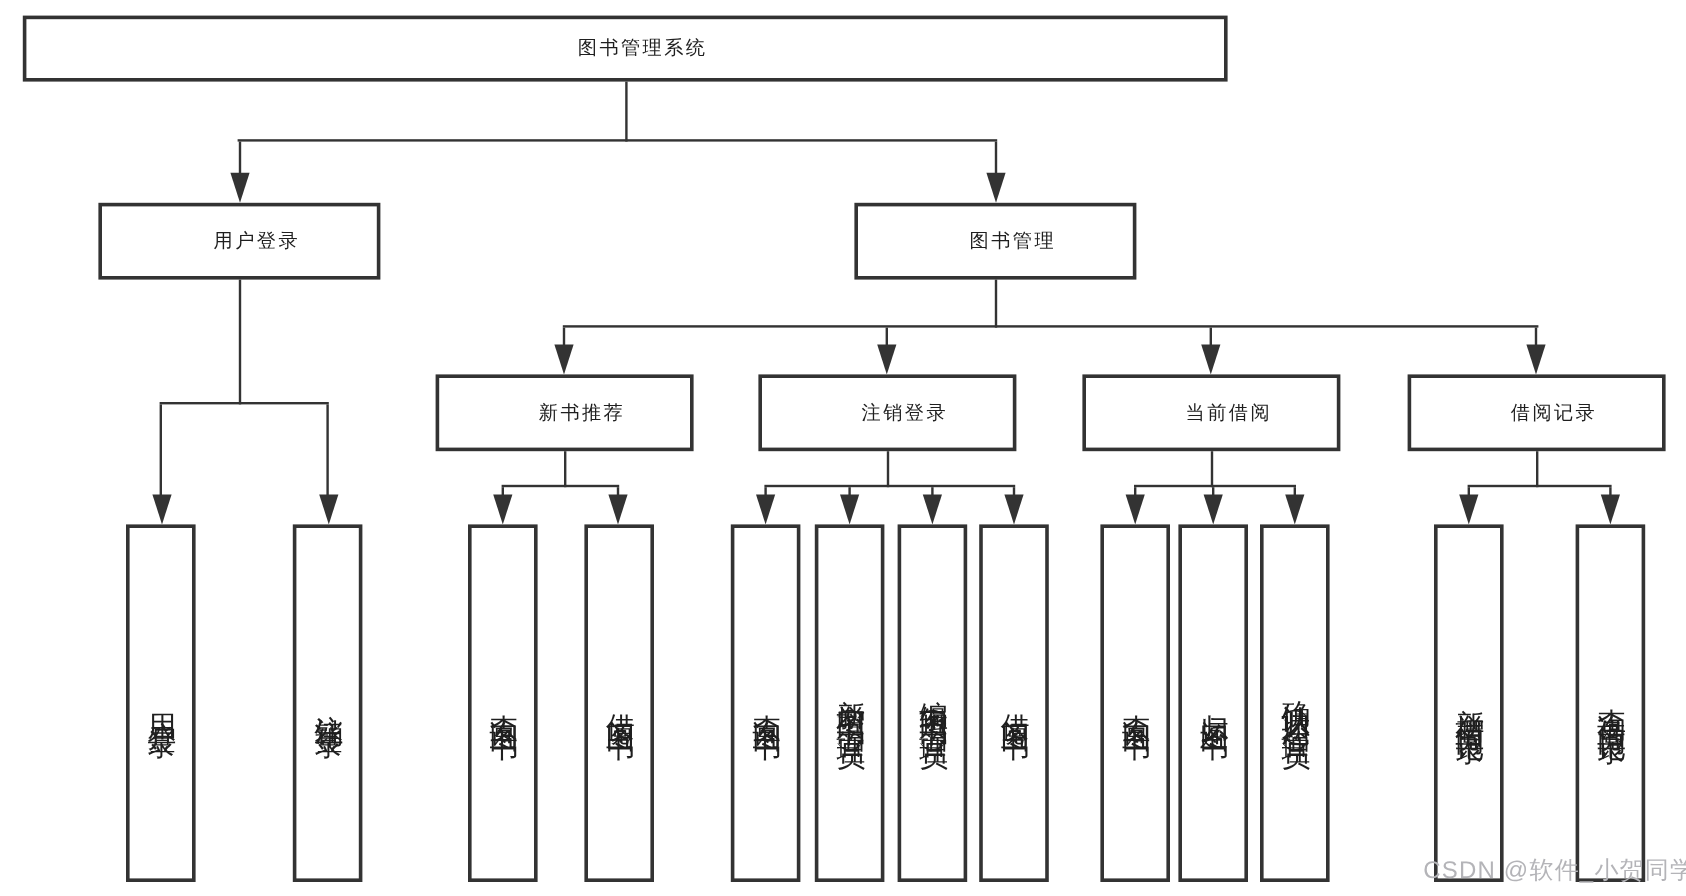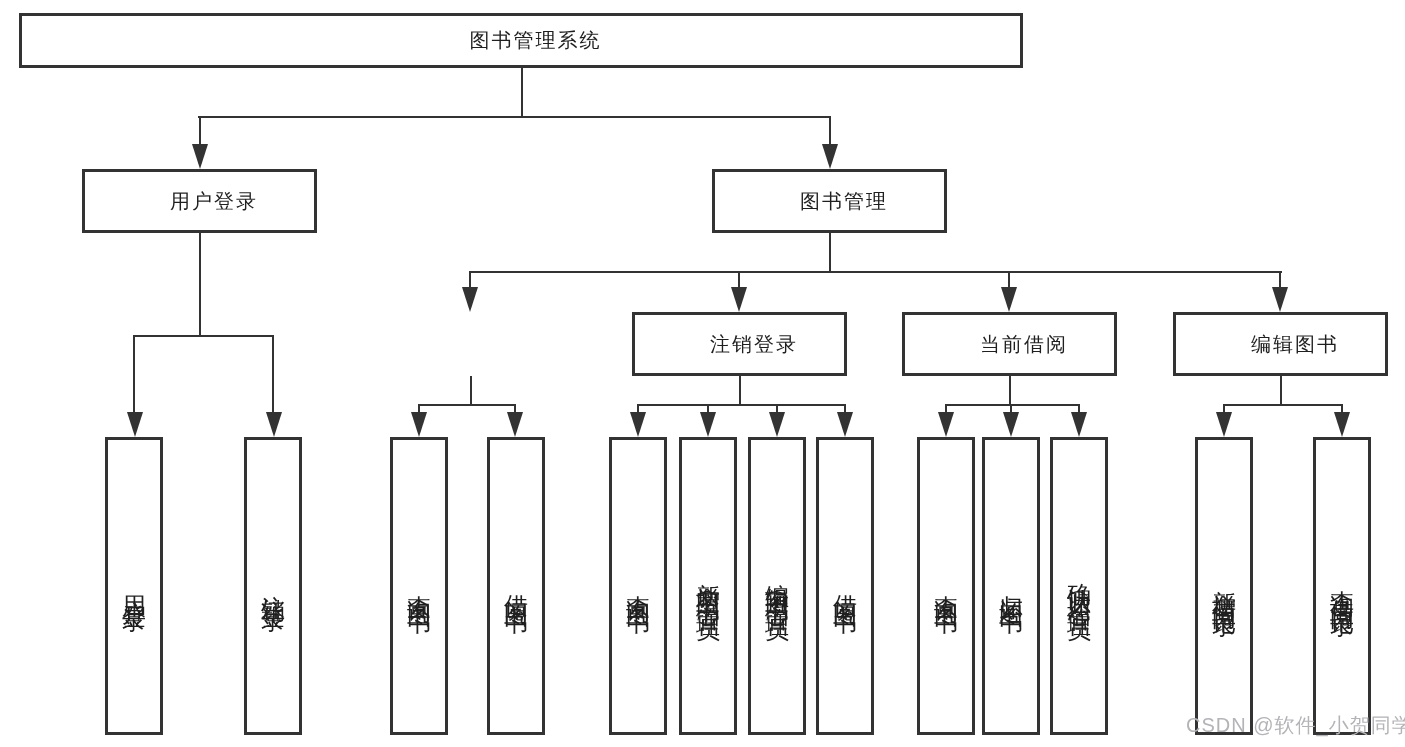--- a/index.html
+++ b/index.html
@@ -6,21 +6,21 @@
   .canvas {
     position:relative; width:1405px; height:747px; background:#ffffff;
     font-family:"Liberation Sans", sans-serif; overflow:hidden;
   }
   .box {
     position:absolute; box-sizing:border-box;
     border:3px solid #333333; background:#ffffff;
     display:flex; align-items:center; justify-content:center;
     color:#1f1f1f;
   }
-  .box.h { font-size:20px; letter-spacing:2px;padding-left:29px; }
+  .box.h { font-size:16px; letter-spacing:2px;padding-left:29px; }
   .vtxt {
     writing-mode:vertical-rl; text-orientation:mixed;
     font-size:24px; letter-spacing:5px; color:#1f1f1f;
     white-space:nowrap;
   }
   .line { position:absolute; background:#333333; }
   .arrow {
     position:absolute; width:0; height:0;
     border-left:8px solid transparent;
     border-right:8px solid transparent;
@@ -66,28 +66,31 @@
   <div class="line" style="left:469px; top:271px; width:813px; height:2px;"></div>
   <div class="line" style="left:469px; top:273px; width:2px; height:16px;"></div>
   <div class="arrow" style="left:462px; top:287px;"></div>
   <div class="line" style="left:738px; top:273px; width:2px; height:16px;"></div>
   <div class="arrow" style="left:731px; top:287px;"></div>
   <div class="line" style="left:1008px; top:273px; width:2px; height:16px;"></div>
   <div class="arrow" style="left:1001px; top:287px;"></div>
   <div class="line" style="left:1279px; top:273px; width:2px; height:16px;"></div>
   <div class="arrow" style="left:1272px; top:287px;"></div>
 
+  <div class="box h" style="left:363px; top:312px; width:215px; height:64px;">
+    <span>新书推荐</span>
+  </div>
   <div class="box h" style="left:632px; top:312px; width:215px; height:64px;">
     <span>注销登录</span>
   </div>
   <div class="box h" style="left:902px; top:312px; width:215px; height:64px;">
     <span>当前借阅</span>
   </div>
   <div class="box h" style="left:1173px; top:312px; width:215px; height:64px;">
-    <span>编辑图书</span>
+    <span>借阅记录</span>
   </div>
 
   <div class="line" style="left:470px; top:376px; width:2px; height:30px;"></div>
   <div class="line" style="left:418px; top:404px; width:98px; height:2px;"></div>
   <div class="line" style="left:418px; top:406px; width:2px; height:8px;"></div>
   <div class="arrow" style="left:411px; top:412px;"></div>
   <div class="line" style="left:514px; top:406px; width:2px; height:8px;"></div>
   <div class="arrow" style="left:507px; top:412px;"></div>
 
   <div class="line" style="left:739px; top:376px; width:2px; height:30px;"></div>

